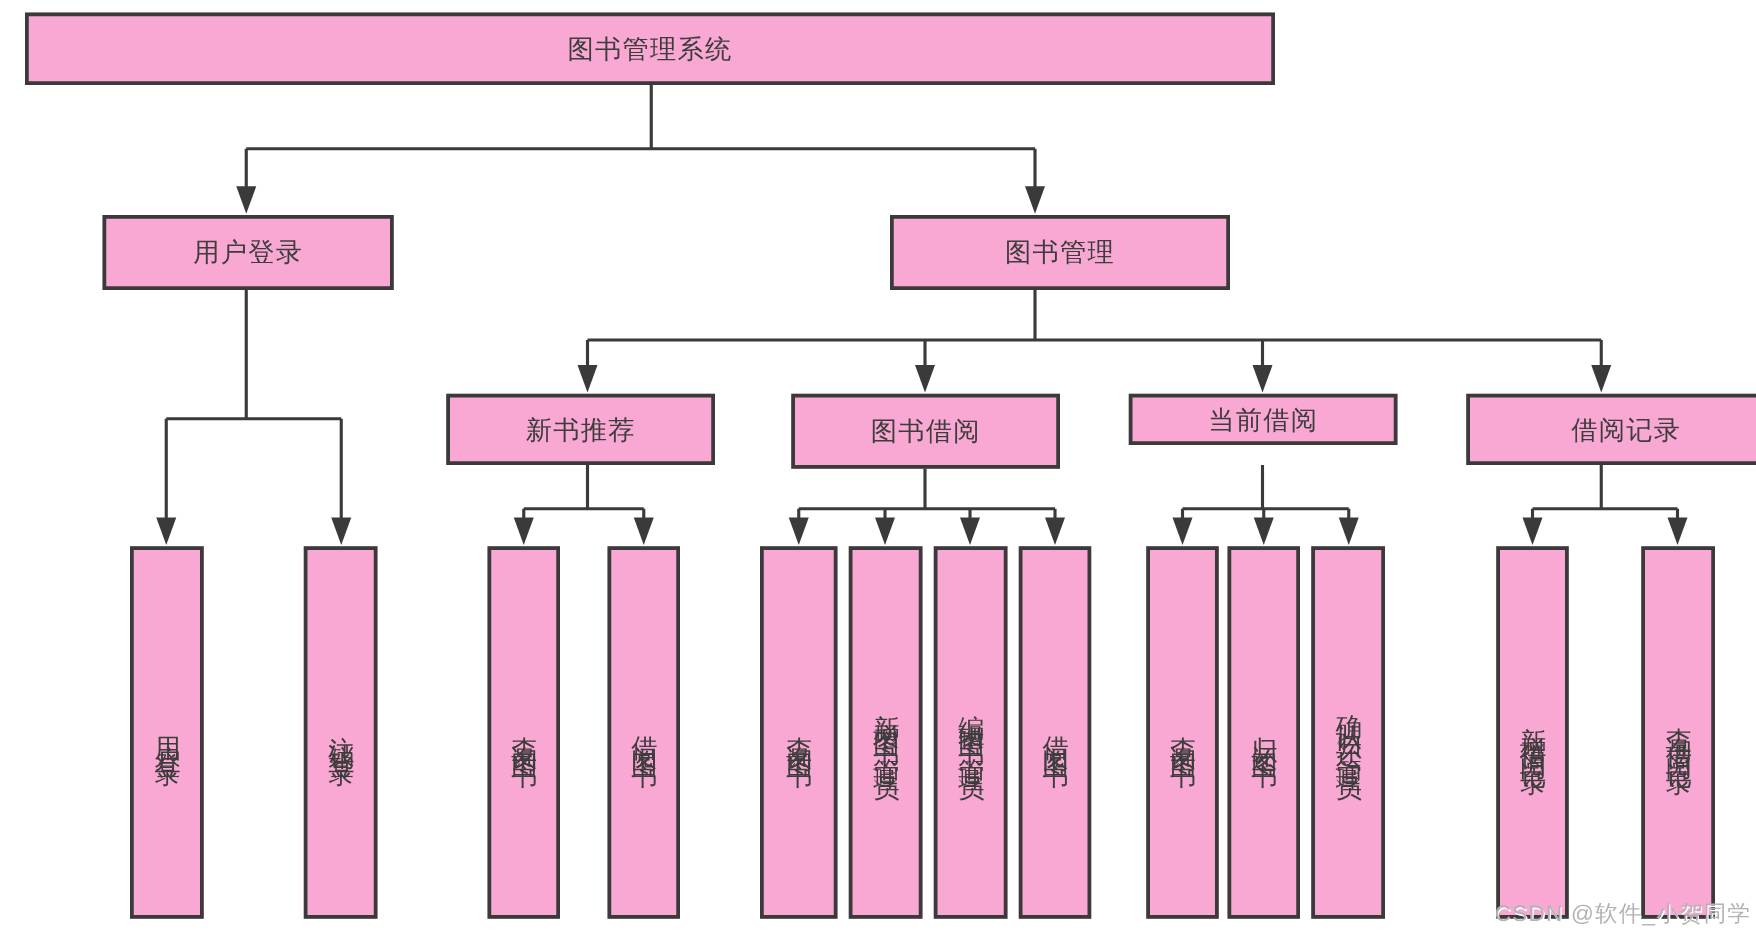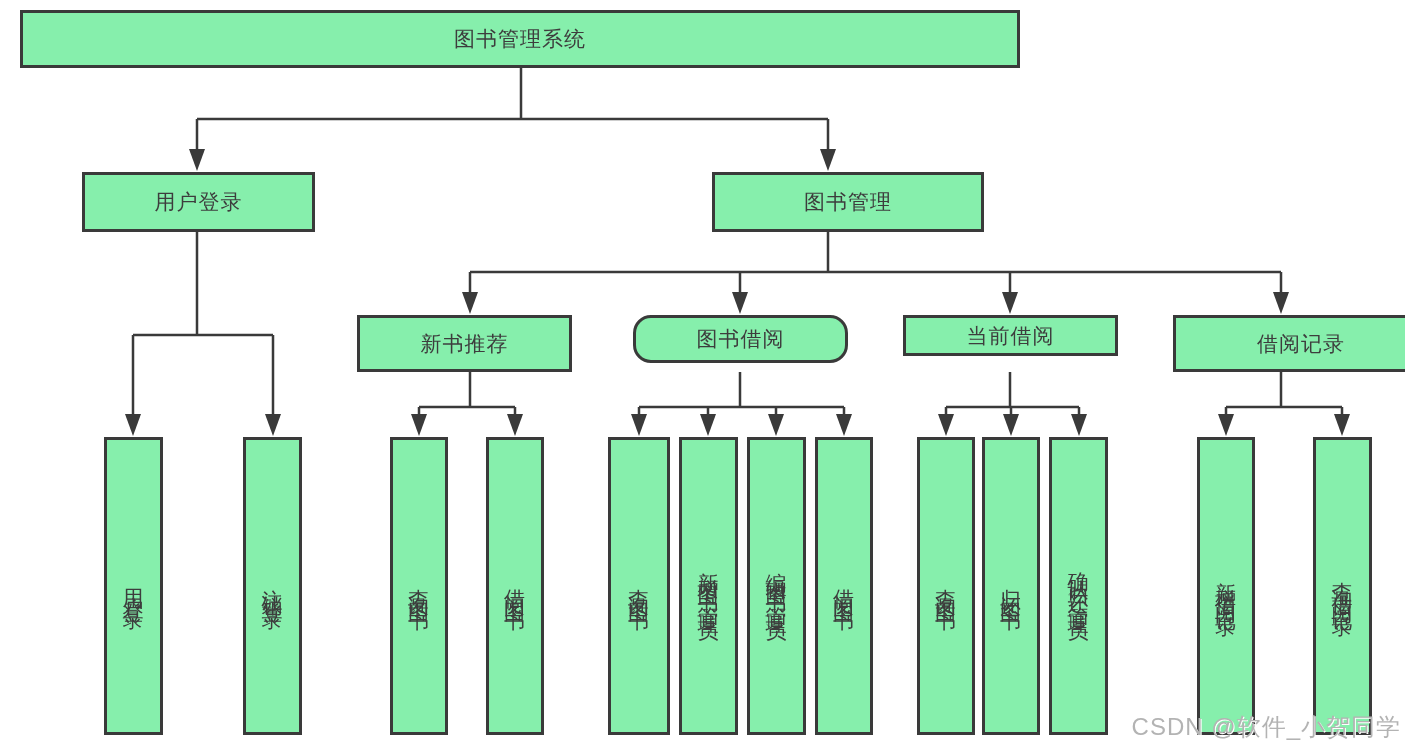--- a/index.html
+++ b/index.html
@@ -18,40 +18,40 @@
   svg.connectors {
     position: absolute;
     left: 0;
     top: 0;
     z-index: 1;
   }
   .box {
     position: absolute;
     box-sizing: border-box;
     border: 3px solid #3a3a3a;
-    background: #86efac;
+    background: #f9a8d4;
     color: #3d3d3d;
     display: flex;
     align-items: center;
     justify-content: center;
     font-size: 21px;
     z-index: 2;
     letter-spacing: 1px;
   }
   .box .vtext {
     writing-mode: vertical-rl;
     text-orientation: mixed;
     letter-spacing: 7px;
     line-height: 1;
   }
   .watermark {
     position: absolute;
     right: 4px;
     bottom: 4px;
-    font-size: 24px;
+    font-size: 18px;
     color: #b3b3b3;
     text-shadow: 1px 1px 0 #ffffff;
     z-index: 3;
     letter-spacing: 1px;
     white-space: nowrap;
     margin-left: 23px;
   }
 </style>
 </head>
 <body>
@@ -115,21 +115,21 @@
   <div class="box" style="left:82px; top:172px; width:233px; height:60px;">
     <span>用户登录</span>
   </div>
   <div class="box" style="left:712px; top:172px; width:272px; height:60px;">
     <span>图书管理</span>
   </div>
 
   <div class="box" style="left:357px; top:315px; width:215px; height:57px;">
     <span>新书推荐</span>
   </div>
-  <div class="box" style="left:633px; top:315px; width:215px; height:48px;border-radius:18px;">
+  <div class="box" style="left:633px; top:315px; width:215px; height:60px;">
     <span>图书借阅</span>
   </div>
   <div class="box" style="left:903px; top:315px; width:215px; height:41px;">
     <span>当前借阅</span>
   </div>
   <div class="box" style="left:1173px; top:315px; width:256px; height:57px;align-items:center;">
     <span>借阅记录</span>
   </div>
 
   <div class="box" style="left:104px; top:437px; width:59px; height:298px;">

